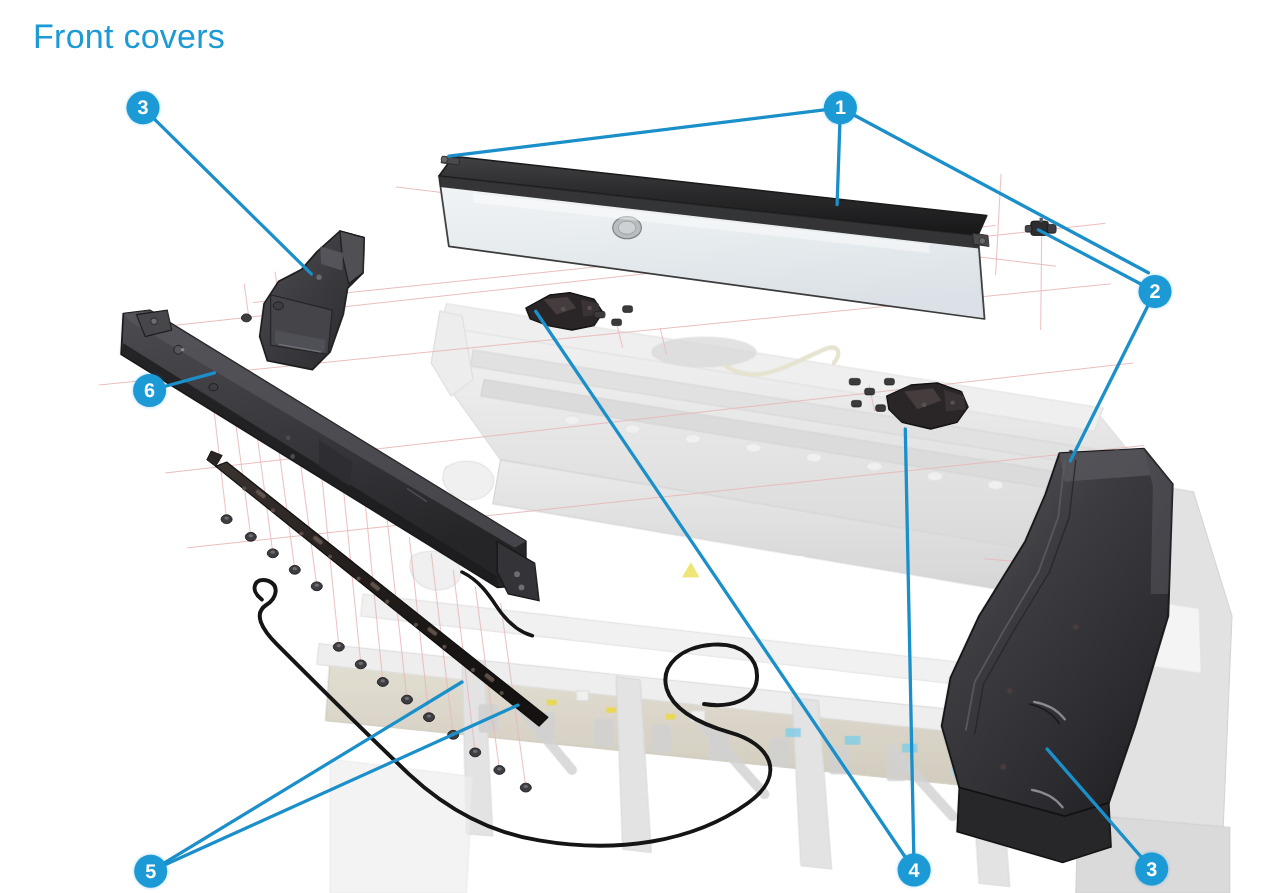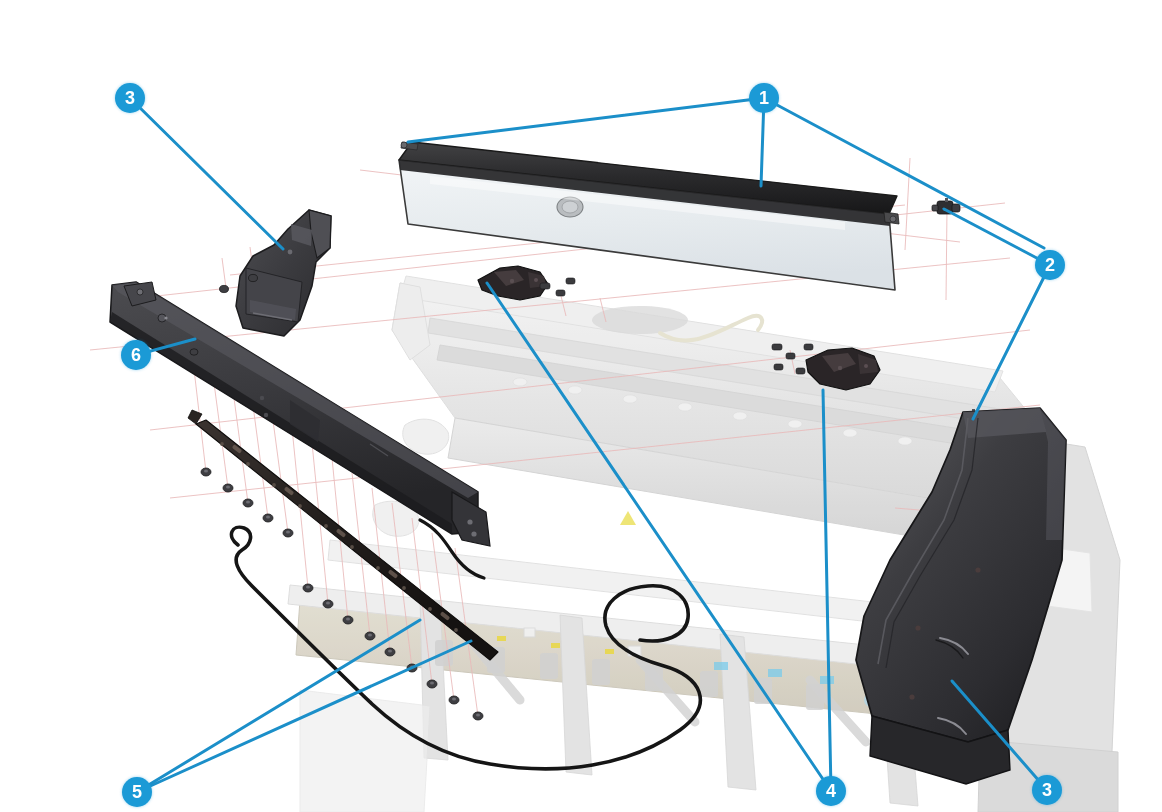--- a/index.html
+++ b/index.html
@@ -52,20 +52,21 @@
     font-family: "Liberation Sans", sans-serif;
     box-shadow: 0 0 3px rgba(27,154,214,0.45);
     user-select: none;
   }
 </style>
 </head>
 <body>
 
 <div id="page">
 
+  <div id="page-title">Front covers</div>
 
   <svg id="figure-svg" viewBox="0 0 1162 812" preserveAspectRatio="none" xmlns="http://www.w3.org/2000/svg">
     <defs>
       <linearGradient id="gWindowGlass" x1="0" y1="0" x2="0.2" y2="1">
         <stop offset="0" stop-color="#f2f5f7"></stop>
         <stop offset="0.55" stop-color="#e6ebee"></stop>
         <stop offset="1" stop-color="#dbe1e6"></stop>
       </linearGradient>
       <linearGradient id="gWindowBand" x1="0" y1="0" x2="0" y2="1">
         <stop offset="0" stop-color="#424244"></stop>

